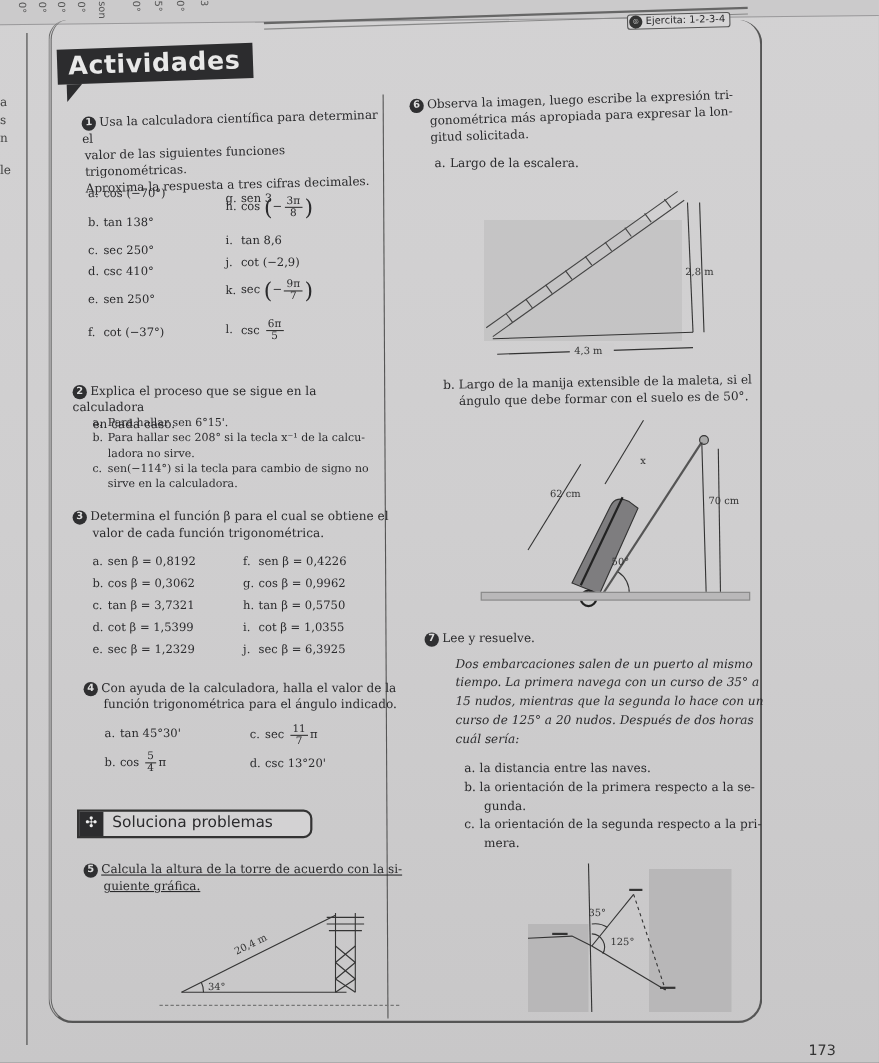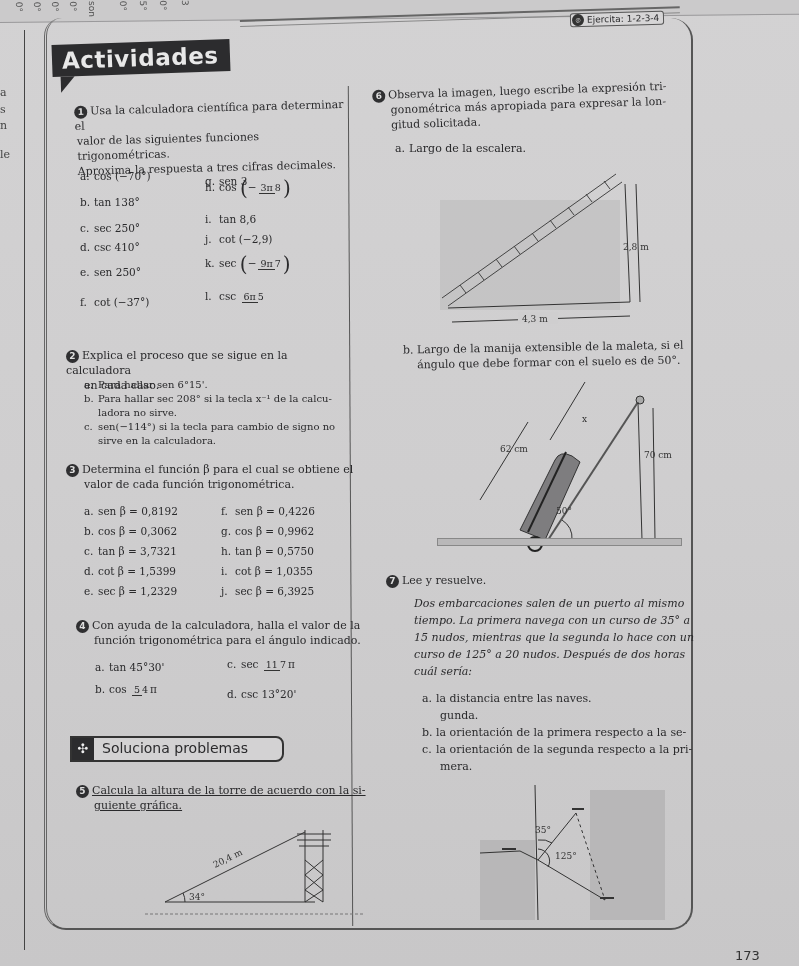--- a/index.html
+++ b/index.html
@@ -56,21 +56,21 @@
 
   .num {
     display:inline-block; width:13px; height:13px; border-radius:50%;
     background:#2f2f31; color:#ddd; font-size:9px; line-height:13px; text-align:center;
     font-family:"DejaVu Sans", sans-serif; font-weight:bold; vertical-align:middle; margin-right:3px;
   }
   .block { position:absolute; font-size:11px; line-height:15px; }
   .rot { transform:rotate(-1.5deg); transform-origin:left top; }
   .item { position:absolute; font-size:10.5px; white-space:nowrap; }
   .lbl { display:inline-block; width:14px; }
-  .frac { display:inline-flex; flex-direction:row; align-items:center; vertical-align:middle; font-size:9.5px; line-height:10px; margin:0 2px; }
+  .frac { display:inline-flex; flex-direction:column; align-items:center; vertical-align:middle; font-size:9.5px; line-height:10px; margin:0 2px; }
   .frac .n { border-bottom:1px solid #333; padding:0 2px; }
   .paren { font-size:20px; vertical-align:middle; font-weight:lighter; }
 
   .solve-tag {
     position:absolute; left:70px; top:736px; width:210px; height:22px;
     border:2px solid #333; border-radius:0 8px 8px 0;
     font-family:"DejaVu Sans", sans-serif; font-size:14px; background:#d3d2d3;
   }
   .solve-tag .icon-box { position:absolute; left:0; top:0; width:22px; height:22px; background:#2c2c2e; color:#eee; font-size:13px; line-height:22px; text-align:center; }
   .solve-tag .txt { position:absolute; left:30px; top:2px; }
@@ -278,22 +278,22 @@
   </div>
   <div class="block" style="left:414px; top:595px; width:290px; font-size:11px; line-height:17px;font-style:italic;">
     <div>Dos embarcaciones salen de un puerto al mismo</div>
     <div>tiempo. La primera navega con un curso de 35° a</div>
     <div>15 nudos, mientras que la segunda lo hace con un</div>
     <div>curso de 125° a 20 nudos. Después de dos horas</div>
     <div>cuál sería:</div>
   </div>
   <div class="block" style="left:422px; top:690px; width:290px; font-size:11px; line-height:17px;">
     <div><span class="lbl">a.</span><span>la distancia entre las naves.</span></div>
+    <div><span class="lbl">b.</span><span>la orientación de la primera respecto a la se-</span></div>
     <div style="padding-left:18px">gunda.</div>
-    <div><span class="lbl">b.</span><span>la orientación de la primera respecto a la se-</span></div>
     <div><span class="lbl">c.</span><span>la orientación de la segunda respecto a la pri-</span></div>
     <div style="padding-left:18px">mera.</div>
   </div>
   <svg style="left:480px; top:785px" width="200" height="145">
     <rect x="0" y="55" width="55" height="80" fill="#b8b7b8"></rect>
     <rect x="110" y="5" width="75" height="130" fill="#b8b7b8"></rect>
     <line x1="55" y1="0" x2="58" y2="135" stroke="#333"></line>
     <path d="M 0 68 L 40 66 L 58 75" fill="none" stroke="#333"></path>
     <line x1="58" y1="75" x2="96" y2="28" stroke="#333"></line>
     <line x1="58" y1="75" x2="125" y2="115" stroke="#333"></line>

